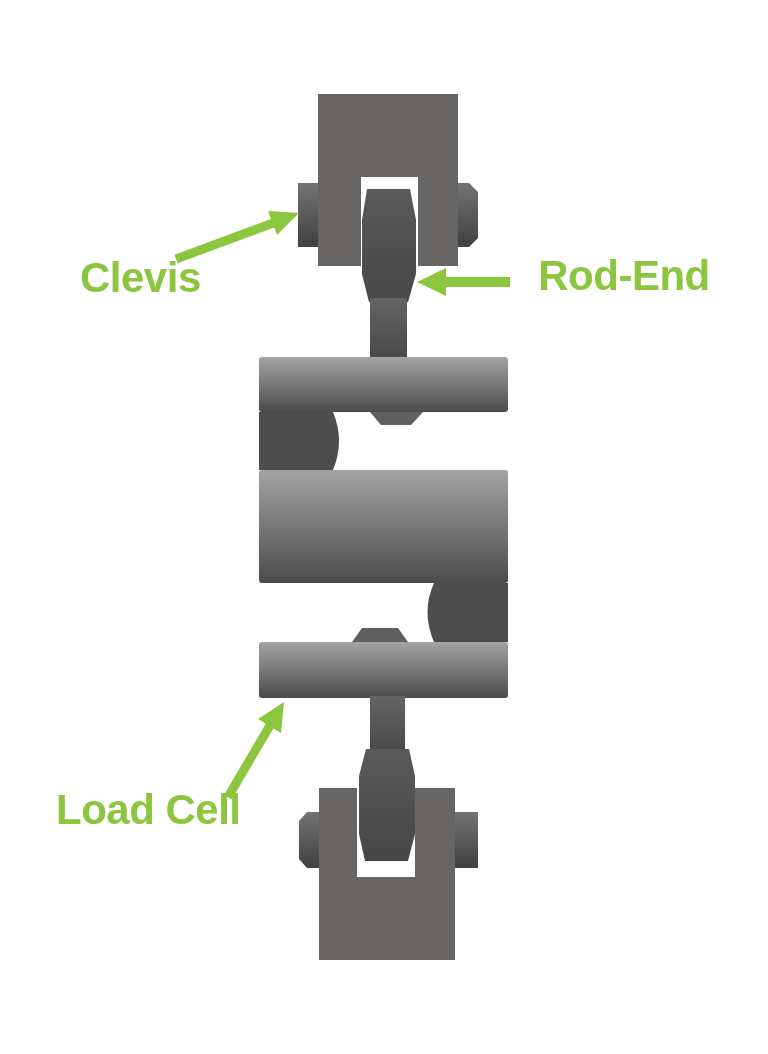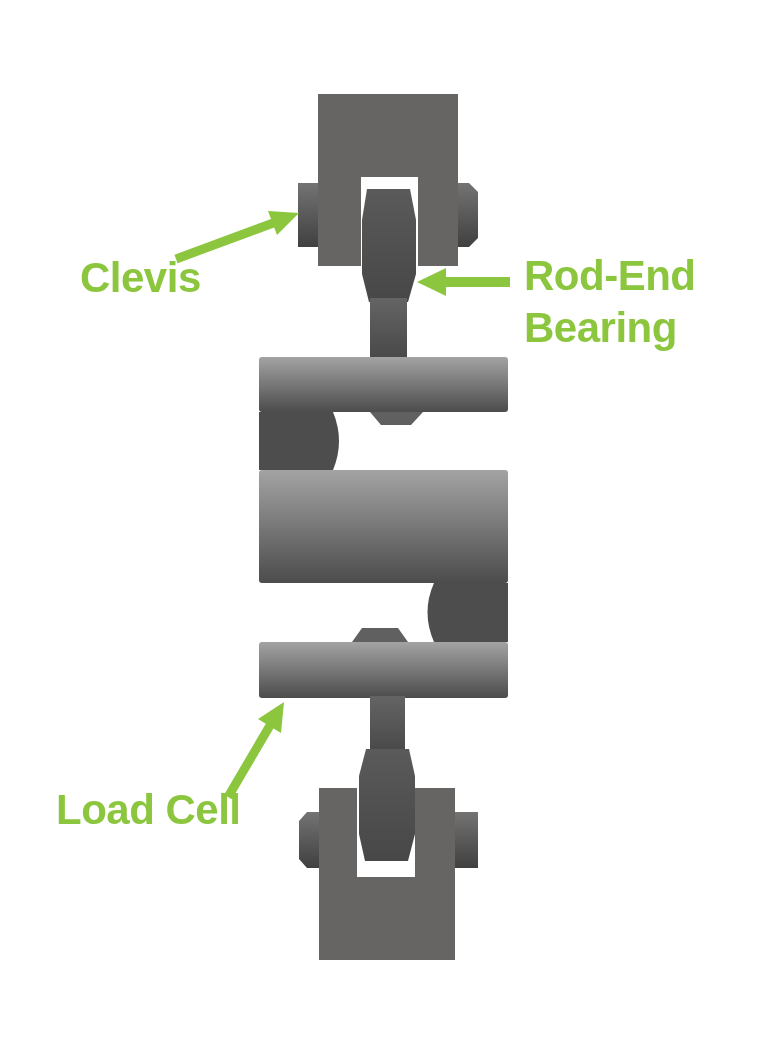--- a/index.html
+++ b/index.html
@@ -14,21 +14,21 @@
   .label{
     position:absolute;
     color:#8cc63e;
     font-weight:700;
     font-size:42px;
     line-height:52px;
     letter-spacing:-0.5px;
     white-space:nowrap;
   }
   .label-clevis{left:56px;top:252px;margin-left:24px;}
-  .label-rodend{left:524px;top:250px;width:200px;text-align:left;white-space:normal;}
+  .label-rodend{left:524px;top:250px;width:200px;text-align:center;white-space:normal;}
   .label-loadcell{left:56px;top:784px;}
 </style>
 </head>
 <body>
 
 <div class="stage">
 
   <svg width="768" height="1054" viewBox="0 0 768 1054">
     <defs>
       <linearGradient id="gradBeam" x1="0" y1="0" x2="0" y2="1">
@@ -95,18 +95,17 @@
     <g>
       <line x1="228" y1="797" x2="272" y2="722" stroke-width="9" stroke="#8cc63e"></line>
       <polygon points="284,702 281,733 258,719" fill="#8cc63e"></polygon>
     </g>
   </svg>
 
   <div class="label label-clevis">Clevis</div>
 
   <div class="label label-rodend">
     <span>Rod-End</span><br>
-    <span>Bearing</span>
   </div>
 
   <div class="label label-loadcell">Load Cell</div>
 
 </div>
 
 </body></html>

